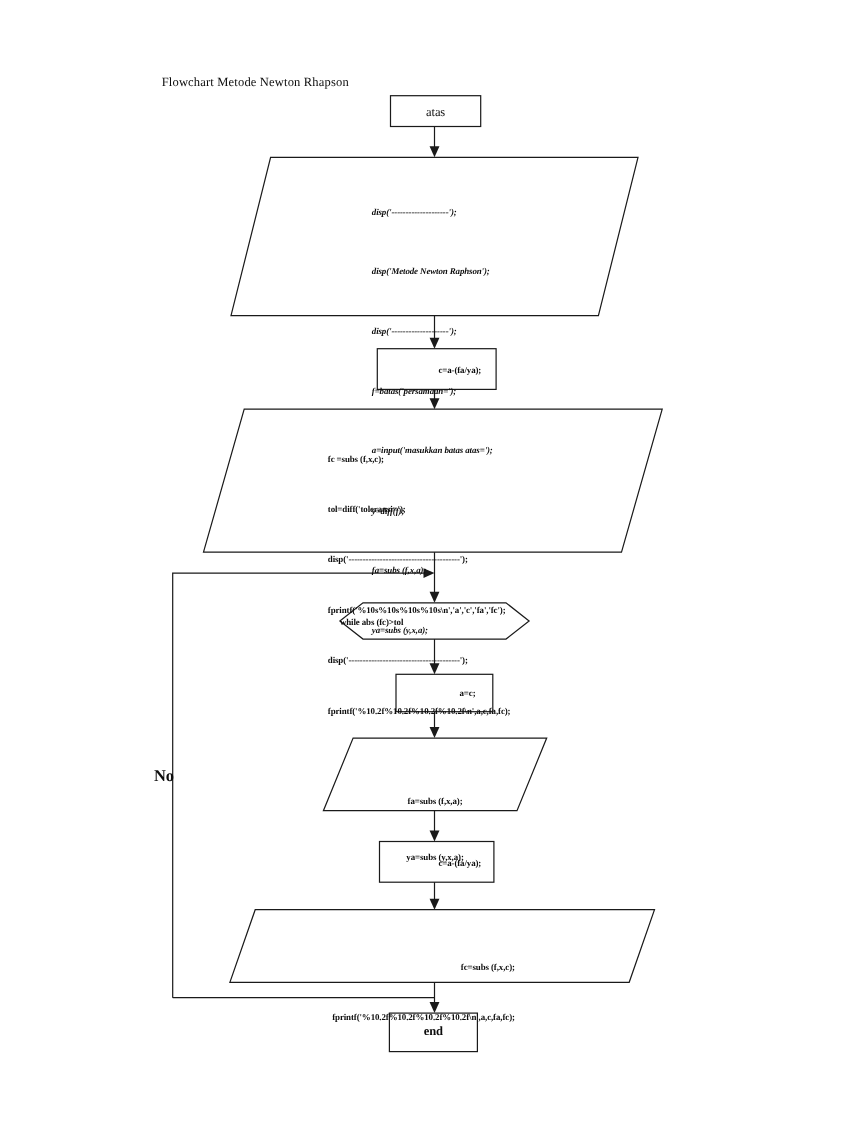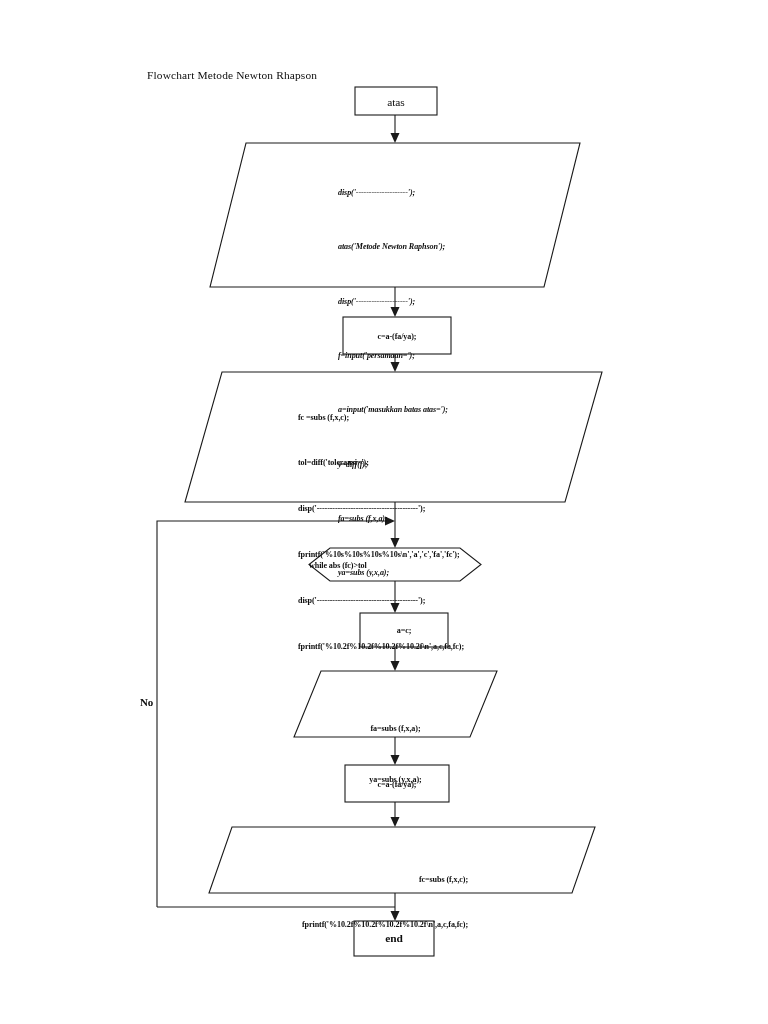--- a/index.html
+++ b/index.html
@@ -73,34 +73,35 @@
   }
   .terminal-text {
     font-size: 11.4px;
     font-weight: 400;
     text-align: center;
   }
   .small-proc {
     font-size: 8.1px;
     font-weight: 700;
     text-align: center;
+    padding-left: 21px;
   }
   .decision-text {
     font-size: 8.1px;
     font-weight: 700;
     text-align: left;
   }
   .io-center {
     font-size: 8.1px;
     font-weight: 700;
     text-align: center;
     line-height: 17px;
   }
   .branch-label {
-    font-size: 11px;
+    font-size: 15px;
     font-weight: 700;
     font-family: "Liberation Serif", "DejaVu Serif", serif;
   }
   .code-line { display: block; }
 </style>
 </head>
 <body>
 
 <div id="chart-root">
 
@@ -161,23 +162,23 @@
   </svg>
 
   <div class="txt-layer">
 
     <div class="node-text title-text" style="left:147px; top:66px;">Flowchart Metode Newton Rhapson</div>
 
     <div class="node-text terminal-text" style="left:355px; top:93px; width:82px;">atas</div>
 
     <div class="node-text code-block" style="left:338px; top:148px;font-style:italic;">
       <span class="code-line">disp('--------------------');</span>
-      <span class="code-line">atas('Metode Newton Raphson');</span>
+      <span class="code-line">disp('Metode Newton Raphson');</span>
       <span class="code-line">disp('--------------------');</span>
-      <span class="code-line">f=input('persamaan=');</span>
+      <span class="code-line">f=batas('persamaan=');</span>
       <span class="code-line">a=input('masukkan batas atas=');</span>
       <span class="code-line">y=diff(f);</span>
       <span class="code-line">fa=subs (f,x,a);</span>
       <span class="code-line">ya=subs (y,x,a);</span>
     </div>
 
     <div class="node-text small-proc" style="left:343px; top:330px; width:108px;">c=a-(fa/ya);</div>
 
     <div class="node-text code-block-b" style="left:298px; top:379px;">
       <span class="code-line">fc =subs (f,x,c);</span>

